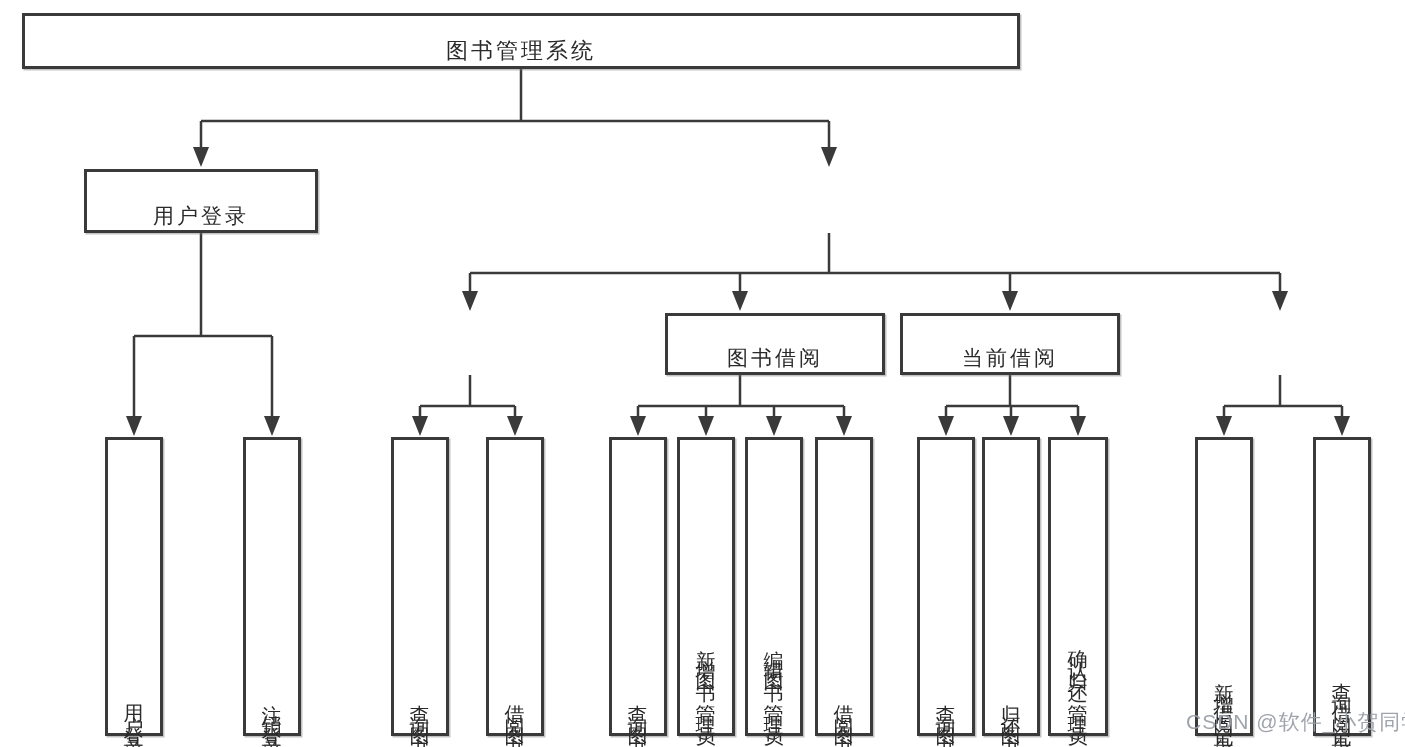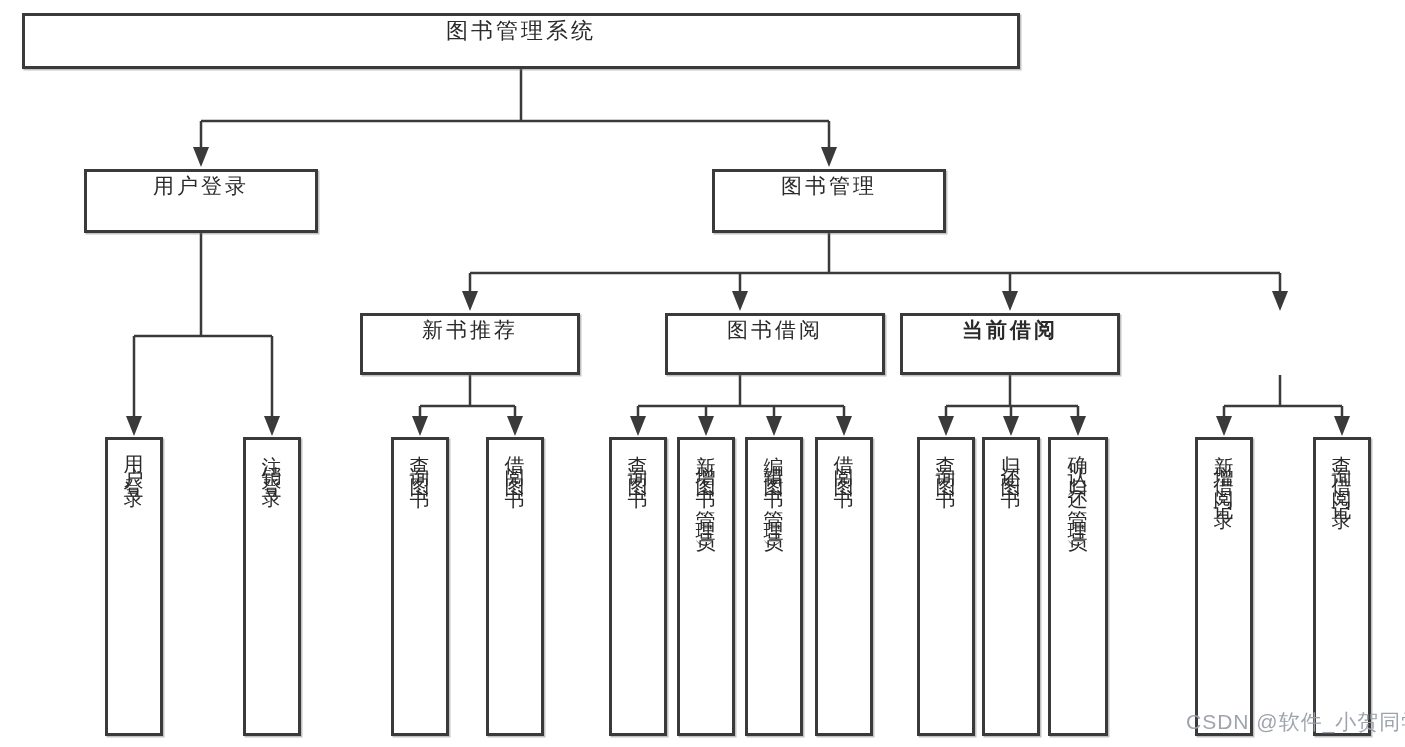--- a/index.html
+++ b/index.html
@@ -19,21 +19,21 @@
     left: 0; top: 0;
     width: 1405px; height: 747px;
   }
 
   .node {
     position: absolute;
     background: #ffffff;
     border: 3px solid #3a3a3a;
     box-shadow: 1.5px 1.5px 0 rgba(120,120,120,0.45);
     display: flex;
-    align-items: flex-start;
+    align-items: flex-end;
     justify-content: center;
     color: #2a2a2a;
   }
 
   .node.h .label {
     font-size: 21px;
     letter-spacing: 3px;
     white-space: nowrap;
     color: #2a2a2a;
   }
@@ -53,21 +53,21 @@
     color: #2a2a2a;
   }
 
   
   #box-root      { left: 22px;   top: 13px;  width: 998px; height: 56px; }
   #box-login     { left: 84px;   top: 169px; width: 234px; height: 64px; }
   #box-mgmt      { left: 712px;  top: 169px; width: 234px; height: 64px; }
 
   #box-recommend { left: 360px;  top: 313px; width: 220px; height: 62px; }
   #box-borrowing { left: 630px;  top: 313px; width: 220px; height: 62px; margin-left: 35px; }
-  #box-current   { left: 900px;  top: 313px; width: 220px; height: 62px; font-weight: bold; }
+  #box-current   { left: 900px;  top: 313px; width: 220px; height: 62px; }
   #box-records   { left: 1170px; top: 313px; width: 220px; height: 62px; }
 
   .node.leaf { top: 437px; width: 58px; height: 299px; }
   #leaf-1  { left: 105px; }
   #leaf-2  { left: 243px; }
   #leaf-3  { left: 391px; }
   #leaf-4  { left: 486px; }
   #leaf-5  { left: 609px; }
   #leaf-6  { left: 677px; }
   #leaf-7  { left: 745px; }
@@ -133,27 +133,21 @@
     </g>
   </svg>
 
   <div class="node h root" id="box-root">
     <span class="label">图书管理系统</span>
   </div>
 
   <div class="node h" id="box-login">
     <span class="label">用户登录</span>
   </div>
-  <div class="node h" id="box-mgmt">
-    <span class="label">图书管理</span>
-  </div>
 
-  <div class="node h" id="box-recommend">
-    <span class="label">新书推荐</span>
-  </div>
   <div class="node h" id="box-borrowing">
     <span class="label">图书借阅</span>
   </div>
   <div class="node h" id="box-current">
     <span class="label">当前借阅</span>
   </div>
 
   <div class="node leaf" id="leaf-1">
     <span class="label">用户登录</span>
   </div>

